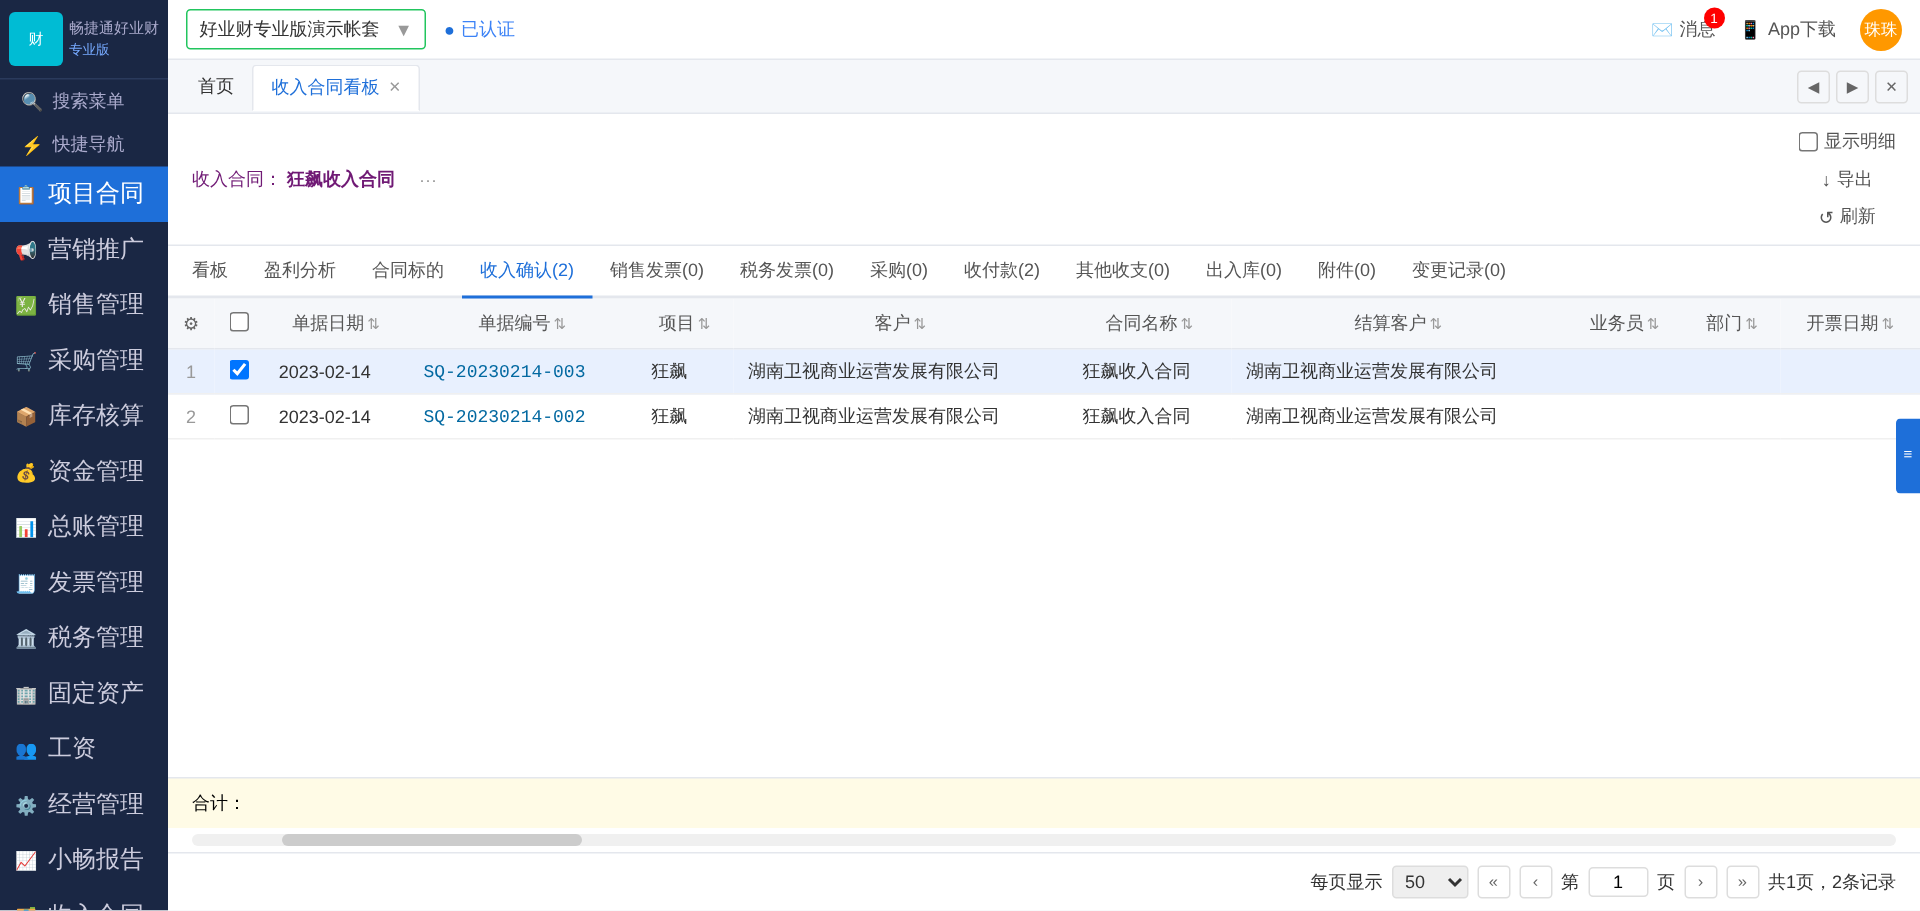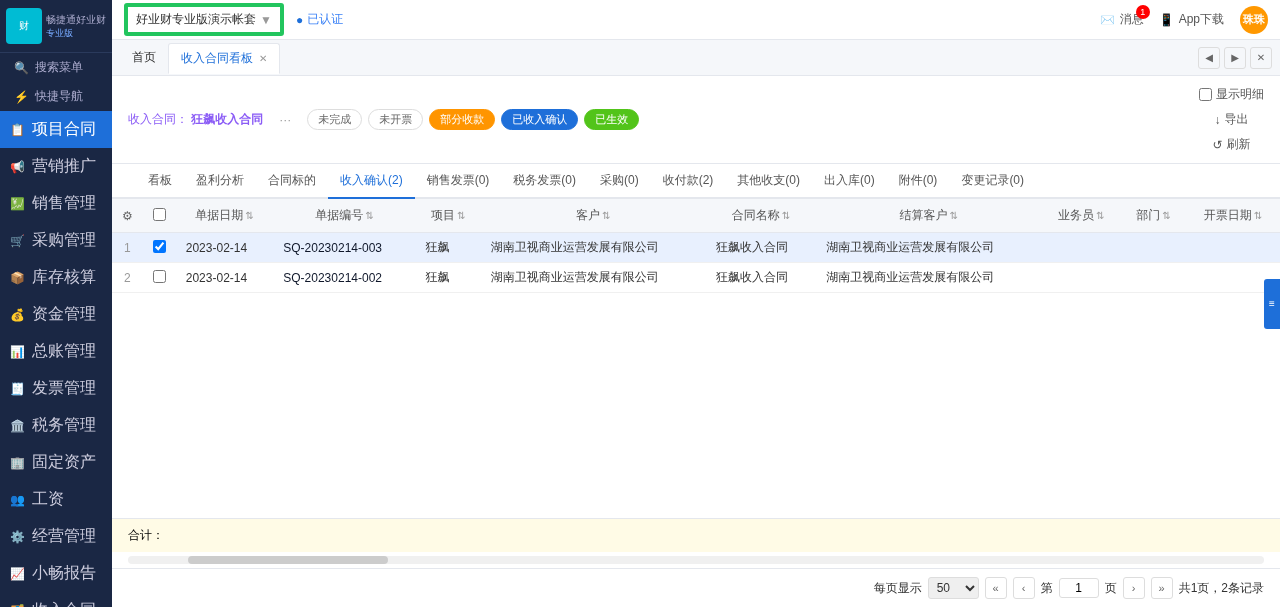--- a/index.html
+++ b/index.html
@@ -18,28 +18,28 @@
     .sidebar-item { display: flex; align-items: center; padding: 8px 8px; color: #ccd; cursor: pointer; font-size: 12px; }
     .sidebar-item.active { background: #1e6fd9; color: #fff; }
     .sidebar-item .icon { width: 20px; height: 20px; display: flex; align-items: center; justify-content: center; margin-right: 4px; flex-shrink: 0; }
     .sidebar-item .label { font-size: 16px; }
 
     
     .main { flex: 1; display: flex; flex-direction: column; overflow: hidden; }
 
     
     .topbar { height: 40px; background: #fff; display: flex; align-items: center; padding: 0 12px; border-bottom: 1px solid #e4e7ed; flex-shrink: 0; }
-    .topbar-selector { display: flex; align-items: center; padding: 4px 8px; border: 4px solid #22c55e; border-radius: 3px; cursor: pointer; min-width: 160px; font-size: 12px; color: #333; }
+    .topbar-selector { display: flex; align-items: center; padding: 4px 8px; border: 1px solid #22c55e; border-radius: 3px; cursor: pointer; min-width: 160px; font-size: 12px; color: #333; }
     .topbar-selector .chevron { margin-left: auto; color: #999; }
     .topbar-verified { display: flex; align-items: center; margin-left: 12px; color: #3b82f6; font-size: 12px; }
     .topbar-verified::before { content: '●'; color: #1e6fd9; margin-right: 4px; }
     .topbar-right { margin-left: auto; display: flex; align-items: center; gap: 16px; }
     .topbar-right-item { display: flex; align-items: center; gap: 4px; color: #555; cursor: pointer; font-size: 12px; position: relative; }
     .badge { background: #f00; color: #fff; border-radius: 50%; width: 14px; height: 14px; font-size: 9px; display: flex; align-items: center; justify-content: center; position: absolute; top: -6px; right: -6px; }
-    .topbar-avatar { width: 28px; height: 28px; background: #ff9800; border-radius: 50%; display: flex; align-items: center; justify-content: center; color: #fff; font-size: 11px; font-weight: bold; }
+    .topbar-avatar { width: 28px; height: 28px; background: #ff9800; border-radius: 50%; display: flex; align-items: center; justify-content: center; color: #fff; font-size: 11px; }
 
     
     .tabbar { height: 36px; background: #f5f7fa; display: flex; align-items: center; padding: 0 8px; border-bottom: 1px solid #e4e7ed; flex-shrink: 0; }
     .tab-item { display: flex; align-items: center; padding: 6px 12px; font-size: 12px; cursor: pointer; color: #555; border-radius: 3px 3px 0 0; }
     .tab-item.home { color: #333; }
     .tab-item.active { background: #fff; color: #1e6fd9; border: 1px solid #e4e7ed; border-bottom: 1px solid #fff; margin-bottom: -1px; }
     .tab-item .close { margin-left: 6px; color: #999; font-size: 10px; }
     .tab-nav { margin-left: auto; display: flex; gap: 4px; }
     .tab-nav-btn { width: 22px; height: 22px; border: 1px solid #ddd; border-radius: 3px; display: flex; align-items: center; justify-content: center; cursor: pointer; color: #666; font-size: 10px; }
 
@@ -52,35 +52,35 @@
     .status-btns { display: flex; gap: 6px; margin-left: 16px; }
     .status-btn { padding: 2px 10px; border: 1px solid #ddd; border-radius: 12px; font-size: 11px; cursor: pointer; color: #666; background: #fff; }
     .status-btn.active-orange { background: #ff9500; color: #fff; border-color: #ff9500; }
     .status-btn.active-blue { background: #1e6fd9; color: #fff; border-color: #1e6fd9; }
     .status-btn.active-green { background: #52c41a; color: #fff; border-color: #52c41a; }
     .contract-actions { margin-left: auto; display: flex; gap: 8px; align-items: center; flex-direction: column; }
     .action-btn { display: flex; align-items: center; gap: 4px; color: #555; font-size: 12px; cursor: pointer; }
     .checkbox-label { display: flex; align-items: center; gap: 4px; font-size: 12px; color: #555; }
 
     
-    .inner-tabs { display: flex; border-bottom: 2px solid #e4e7ed; padding: 0 24px; flex-shrink: 0; background: #fff; }
+    .inner-tabs { display: flex; border-bottom: 2px solid #e4e7ed; padding: 0 4px; flex-shrink: 0; background: #fff; }
     .inner-tab { padding: 8px 12px; font-size: 12px; cursor: pointer; color: #555; border-bottom: 2px solid transparent; margin-bottom: -2px; }
     .inner-tab.active { color: #1e6fd9; border-bottom: 2px solid #1e6fd9; }
 
     
     .table-container { flex: 1; overflow: auto; padding: 0; }
     table { width: 100%; border-collapse: collapse; font-size: 12px; }
     thead tr { background: #f5f7fa; }
     thead th { padding: 8px 10px; text-align: center; color: #555; font-weight: normal; border-bottom: 1px solid #e4e7ed; white-space: nowrap; position: sticky; top: 0; background: #f5f7fa; }
     thead th .sort-icon { color: #999; font-size: 10px; margin-left: 2px; }
     tbody tr { border-bottom: 1px solid #f0f0f0; }
     tbody tr.selected { background: #e8f0fe; }
     tbody td { padding: 6px 10px; color: #333; white-space: nowrap; }
     .row-num { color: #999; text-align: center; }
-    .link { color: #0f172a; cursor: pointer; text-decoration: none; }
+    .link { color: #0369a1; cursor: pointer; text-decoration: none; font-family: Liberation Mono, monospace; }
     .settings-col { width: 30px; text-align: center; color: #666; cursor: pointer; }
     .checkbox-col { width: 30px; text-align: center; }
     input[type="checkbox"] { cursor: pointer; }
 
     
     .table-footer { background: #fffbe6; padding: 8px 16px; border-top: 1px solid #e4e7ed; display: flex; align-items: center; flex-shrink: 0; }
 
     
     .scroll-bar { height: 8px; background: #f0f0f0; margin: 4px 16px; border-radius: 4px; position: relative; }
     .scroll-thumb { height: 8px; width: 200px; background: #ccc; border-radius: 4px; position: absolute; left: 60px; }
@@ -209,32 +209,25 @@
     <div class="tab-nav">
       <div class="tab-nav-btn">◀</div>
       <div class="tab-nav-btn">▶</div>
       <div class="tab-nav-btn">✕</div>
     </div>
   </div>
 
   <div class="content">
 
     <div class="contract-header">
-      <span style="color:#8b5cf6;">
+      <span style="color:#701a75;">
         <span>收入合同：</span>
         <strong>狂飙收入合同</strong>
       </span>
       <span class="contract-more">···</span>
-      <div class="status-btns">
-        <button class="status-btn">未完成</button>
-        <button class="status-btn">未开票</button>
-        <button class="status-btn active-orange">部分收款</button>
-        <button class="status-btn active-blue">已收入确认</button>
-        <button class="status-btn active-green">已生效</button>
-      </div>
       <div class="contract-actions">
         <label class="checkbox-label">
           <input type="checkbox" style="">
           <span>显示明细</span>
         </label>
         <div class="action-btn">
           <span>↓</span>
           <span>导出</span>
         </div>
         <div class="action-btn">

